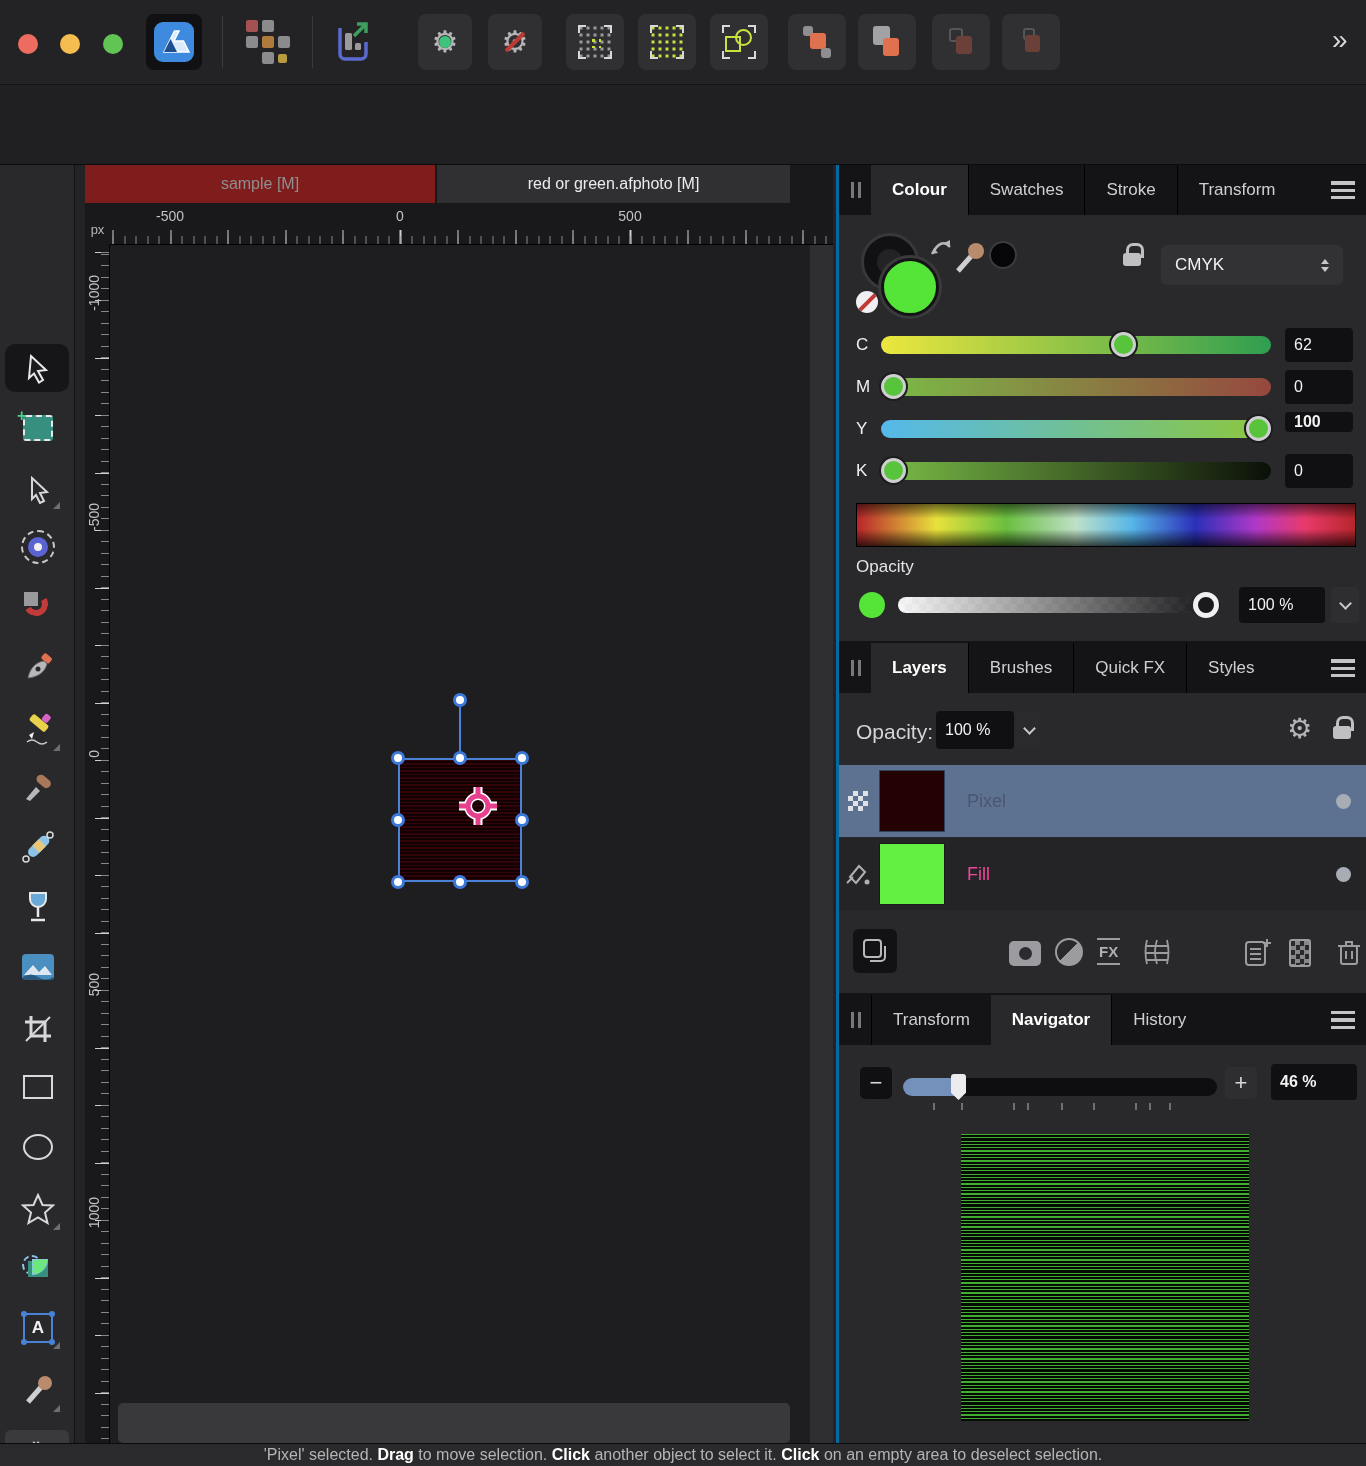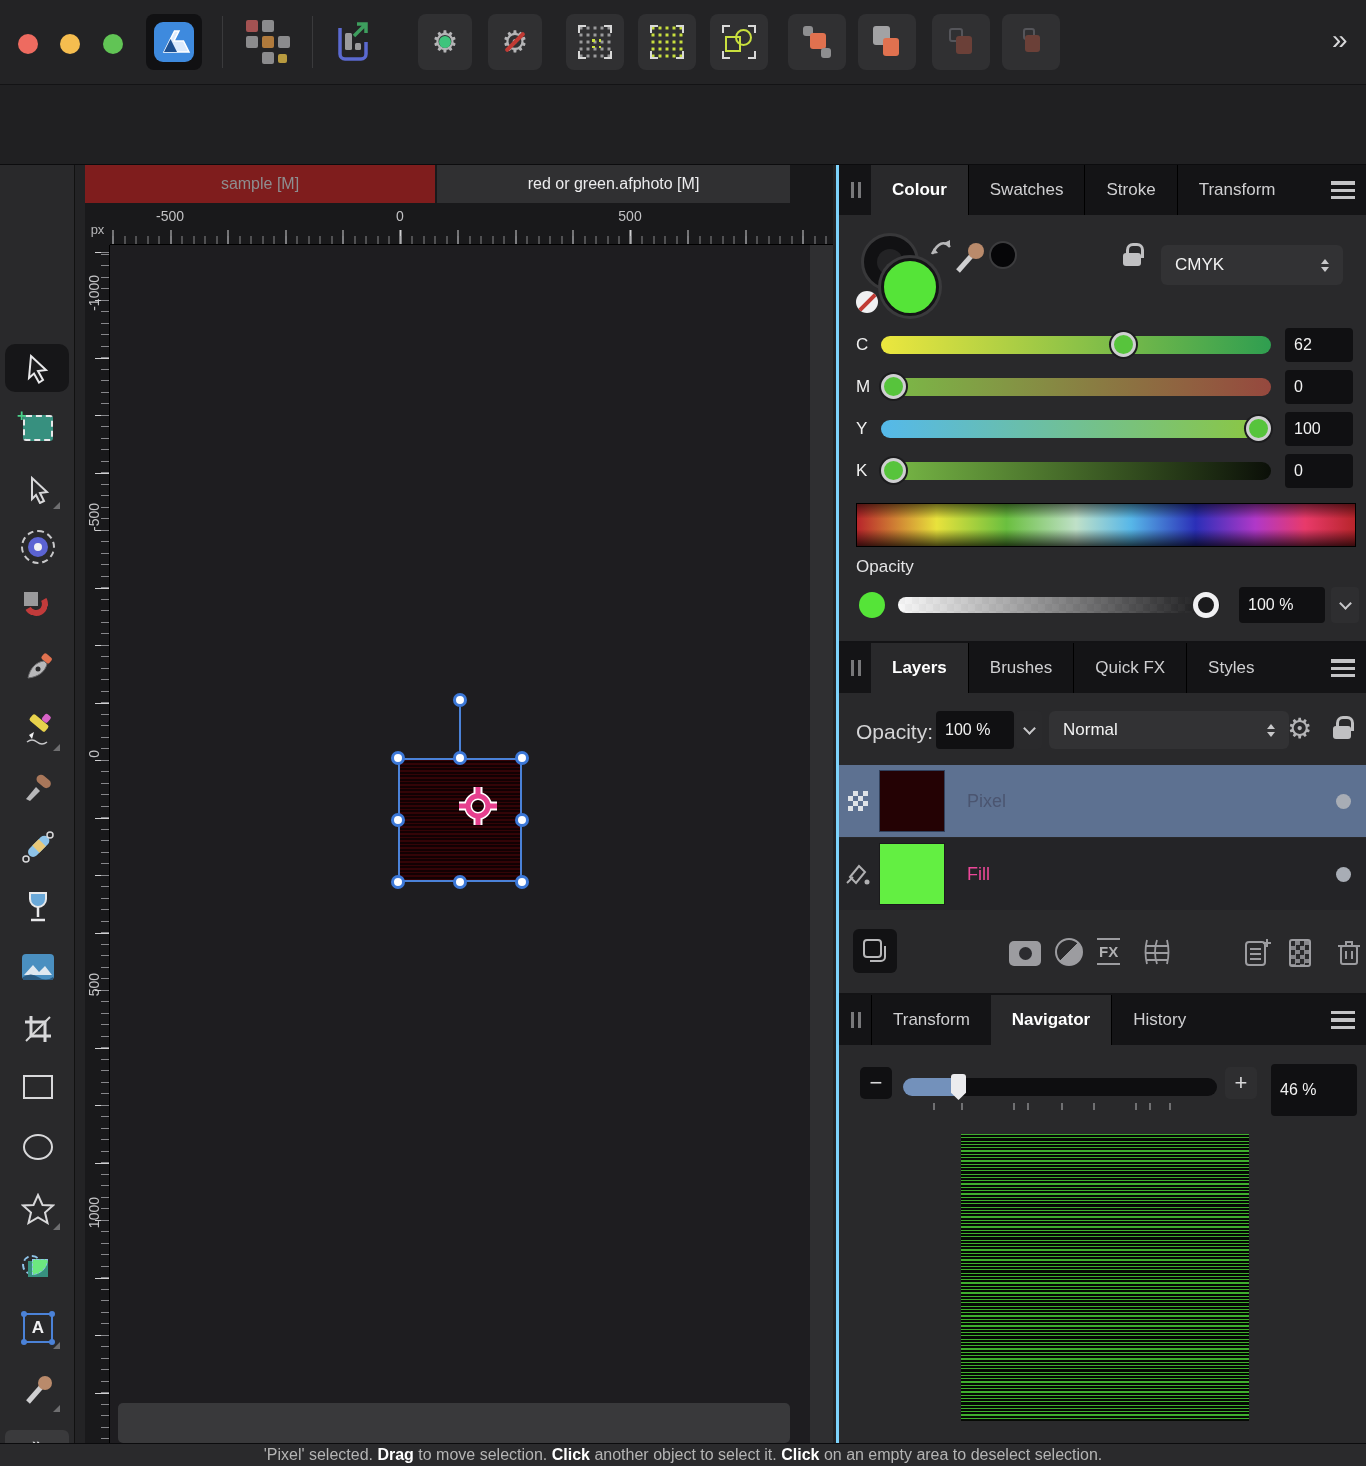--- a/index.html
+++ b/index.html
@@ -67,21 +67,21 @@
   #rotation-line { left:349px; top:462px; width:2px; height:52px; background:#4b82d8; }
 
   
   #tools { left:0; top:165px; width:75px; height:1278px; background:#29292b; border-right:1px solid #111; }
   .tool { position:absolute; left:13px; width:50px; height:48px; display:flex; align-items:center; justify-content:center; }
   .tool.selected { left:5px; width:64px; background:#161618; border-radius:10px; }
   .flyout::after { content:""; position:absolute; right:3px; bottom:3px;
     border-left:7px solid transparent; border-bottom:7px solid #6e6e70; }
 
   
-  #right-panel { left:836px; top:165px; width:530px; height:1278px; background:#29292b; border-left:3px solid #7dd3fc; }
+  #right-panel { left:836px; top:165px; width:530px; height:1278px; background:#29292b; border-left:3px solid #0369a1; }
   .panel-tabs { position:absolute; left:0; width:530px; height:50px; background:#141416; display:flex; align-items:stretch; }
   .grip { width:10px; height:16px; border-left:3px solid #78787a; border-right:3px solid #78787a; margin:17px 10px 0 12px; }
   .ptab { padding:0 21px; display:flex; align-items:center; font-size:17px; color:#cfcfd1; border-left:1px solid #000; }
   .ptab.active { background:#29292b; color:#fff; font-weight:bold; border-left:none; }
   .ham { width:24px; height:18px; margin:16px 14px 0 auto;
     background:repeating-linear-gradient(180deg,#c4c4c6 0 3.5px,transparent 3.5px 7.5px); }
   .valbox { position:absolute; background:#101012; border-radius:4px; color:#f2f2f2; font-size:16px;
     display:flex; align-items:center; padding-left:9px; }
   .selbox { position:absolute; background:#323234; border-radius:6px; color:#f2f2f2; font-size:17px;
     display:flex; align-items:center; padding:0 14px; }
@@ -506,21 +506,21 @@
       <span class="strack g-m" style="top:213px;">
         <span class="shandle" style="left:0px;"></span>
       </span>
       <span class="valbox" style="left:446px;top:205px;width:68px;height:34px;">0</span>
     </div>
     <div>
       <span class="slab" style="top:254px;">Y</span>
       <span class="strack g-y" style="top:255px;">
         <span class="shandle" style="left:365px;"></span>
       </span>
-      <span class="valbox" style="left:446px;top:247px;width:68px;height:34px;">100</span>
+      <span class="valbox" style="left:446px;top:247px;width:68px;height:20px;font-weight:bold;">100</span>
     </div>
     <div>
       <span class="slab" style="top:296px;">K</span>
       <span class="strack g-k" style="top:297px;">
         <span class="shandle" style="left:0px;"></span>
       </span>
       <span class="valbox" style="left:446px;top:289px;width:68px;height:34px;">0</span>
     </div>
 
     <div id="spectrum" class="abs"></div>
@@ -542,24 +542,20 @@
       <span class="ptab">Brushes</span>
       <span class="ptab">Quick FX</span>
       <span class="ptab">Styles</span>
       <span class="ham"></span>
     </div>
     <span class="abs" style="left:17px;top:555px;font-size:21px;color:#d4d4d6;">Opacity:</span>
     <span class="valbox" style="left:97px;top:546px;width:78px;height:38px;">100 %</span>
     <span class="abs" style="left:177px;top:546px;width:26px;height:38px;background:#2a2a2c;border-radius:4px;display:flex;align-items:center;justify-content:center;">
       <span class="chev" style="margin-top:-4px;"></span>
     </span>
-    <div class="selbox" style="left:210px;top:546px;width:240px;height:38px;">
-      <span>Normal</span>
-      <span class="ud"></span>
-    </div>
     <span class="abs gear-glyph" style="left:448px;top:550px;font-size:28px;">⚙</span>
     <span class="abs lock" style="left:494px;top:551px;"></span>
 
     <div class="layer-row" style="top:600px;background:#5d7191;">
       <span class="checker20"></span>
       <span class="layer-thumb" style="background:#240204;border-color:#31415c;"></span>
       <span class="layer-name" style="color:#4b5570;">Pixel</span>
       <span class="vis-dot"></span>
     </div>
     <div class="layer-row" style="top:673px;background:#242427;">
@@ -616,21 +612,21 @@
     <span class="navtick" style="left:94px;"></span>
     <span class="navtick" style="left:122px;"></span>
     <span class="navtick" style="left:174px;"></span>
     <span class="navtick" style="left:188px;"></span>
     <span class="navtick" style="left:222px;"></span>
     <span class="navtick" style="left:254px;"></span>
     <span class="navtick" style="left:296px;"></span>
     <span class="navtick" style="left:310px;"></span>
     <span class="navtick" style="left:330px;"></span>
     <span class="sqbtn" style="left:386px;top:902px;width:32px;height:32px;background:#2e2e30;">+</span>
-    <span class="valbox" style="left:432px;top:899px;width:86px;height:52px;">46 %</span>
+    <span class="valbox" style="left:432px;top:899px;width:86px;height:36px;font-weight:bold;">46 %</span>
     <div id="nav-preview"></div>
   </div>
 
   <div id="status-bar" class="abs">
     <span style="white-space: pre;">'Pixel' selected. </span>
     <span class="bold" style="white-space: pre;">Drag</span>
     <span style="white-space: pre;"> to move selection. </span>
     <span class="bold" style="white-space: pre;">Click</span>
     <span style="white-space: pre;"> another object to select it. </span>
     <span class="bold" style="white-space: pre;">Click</span>

